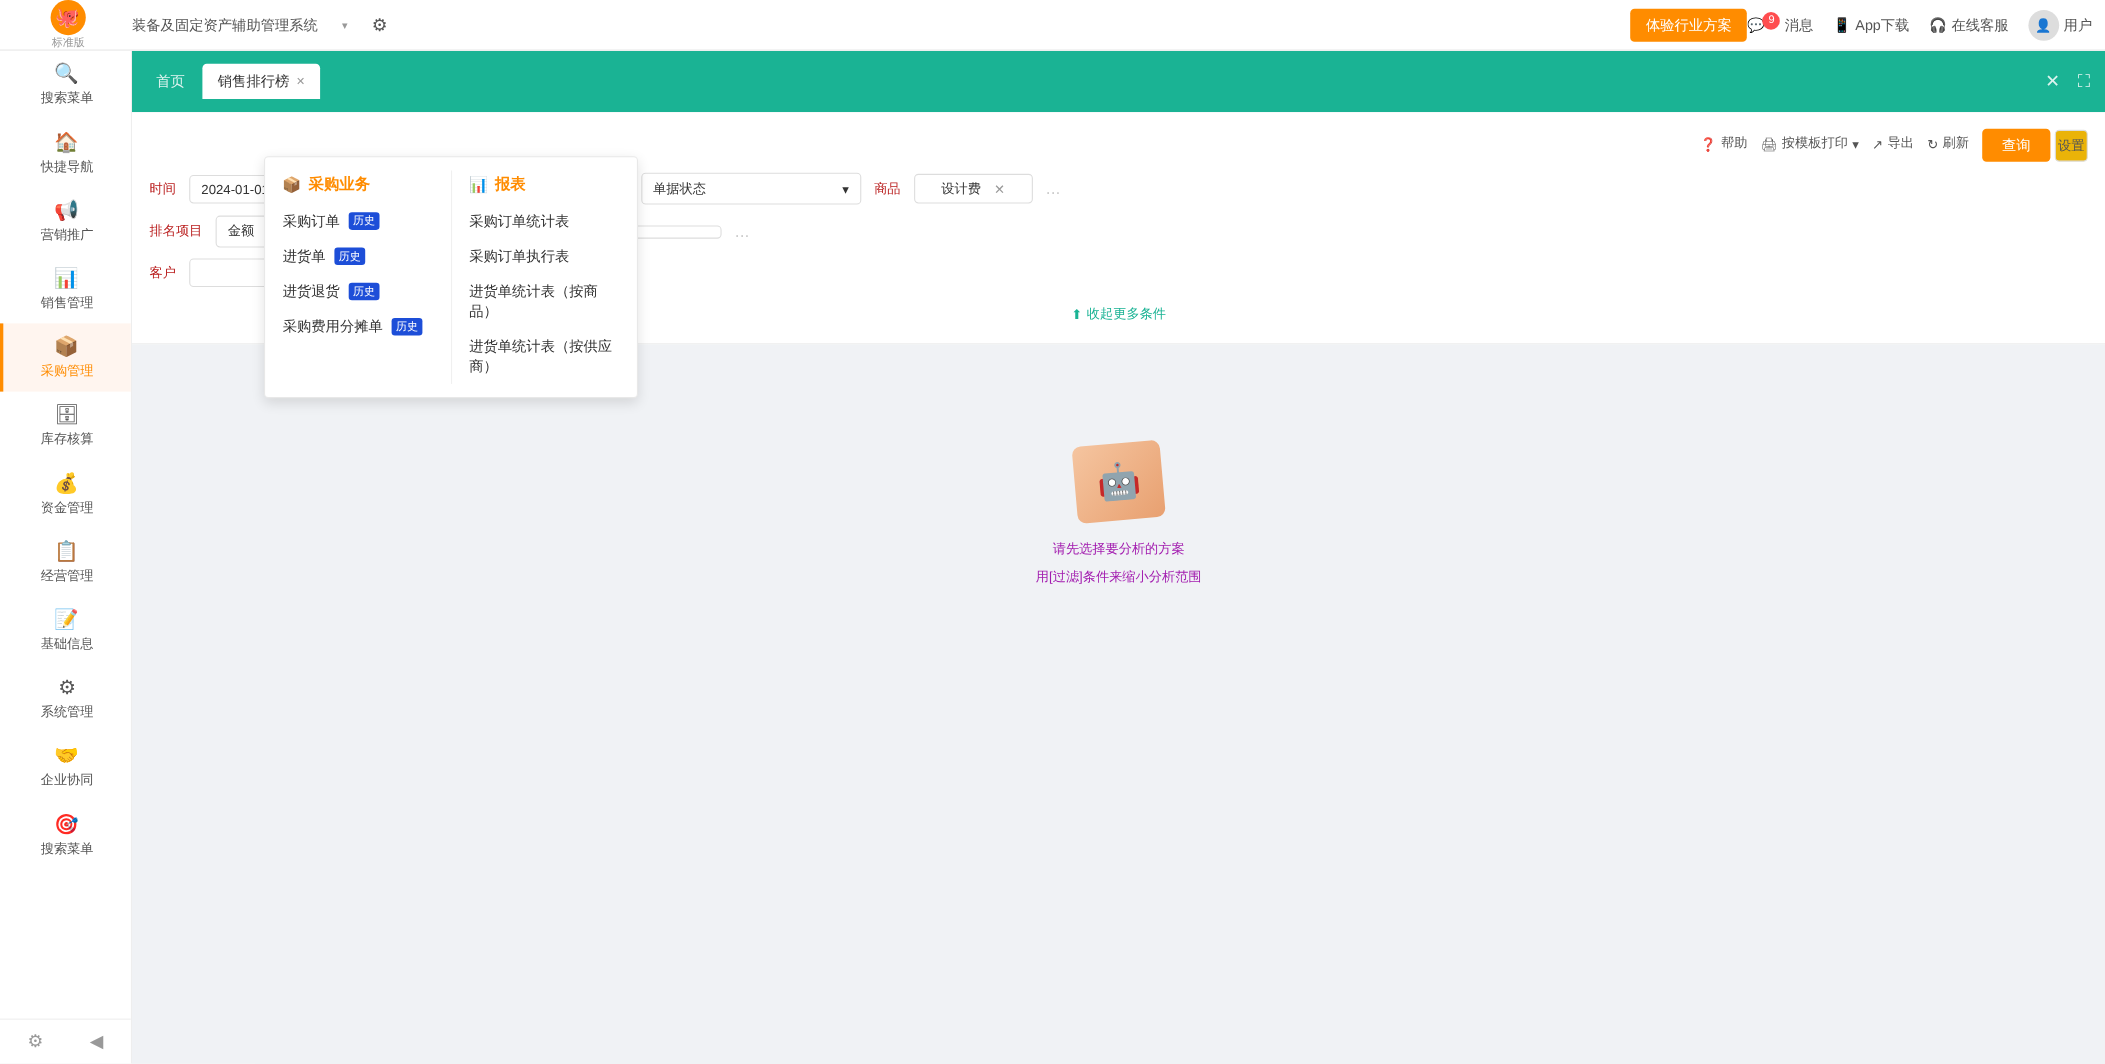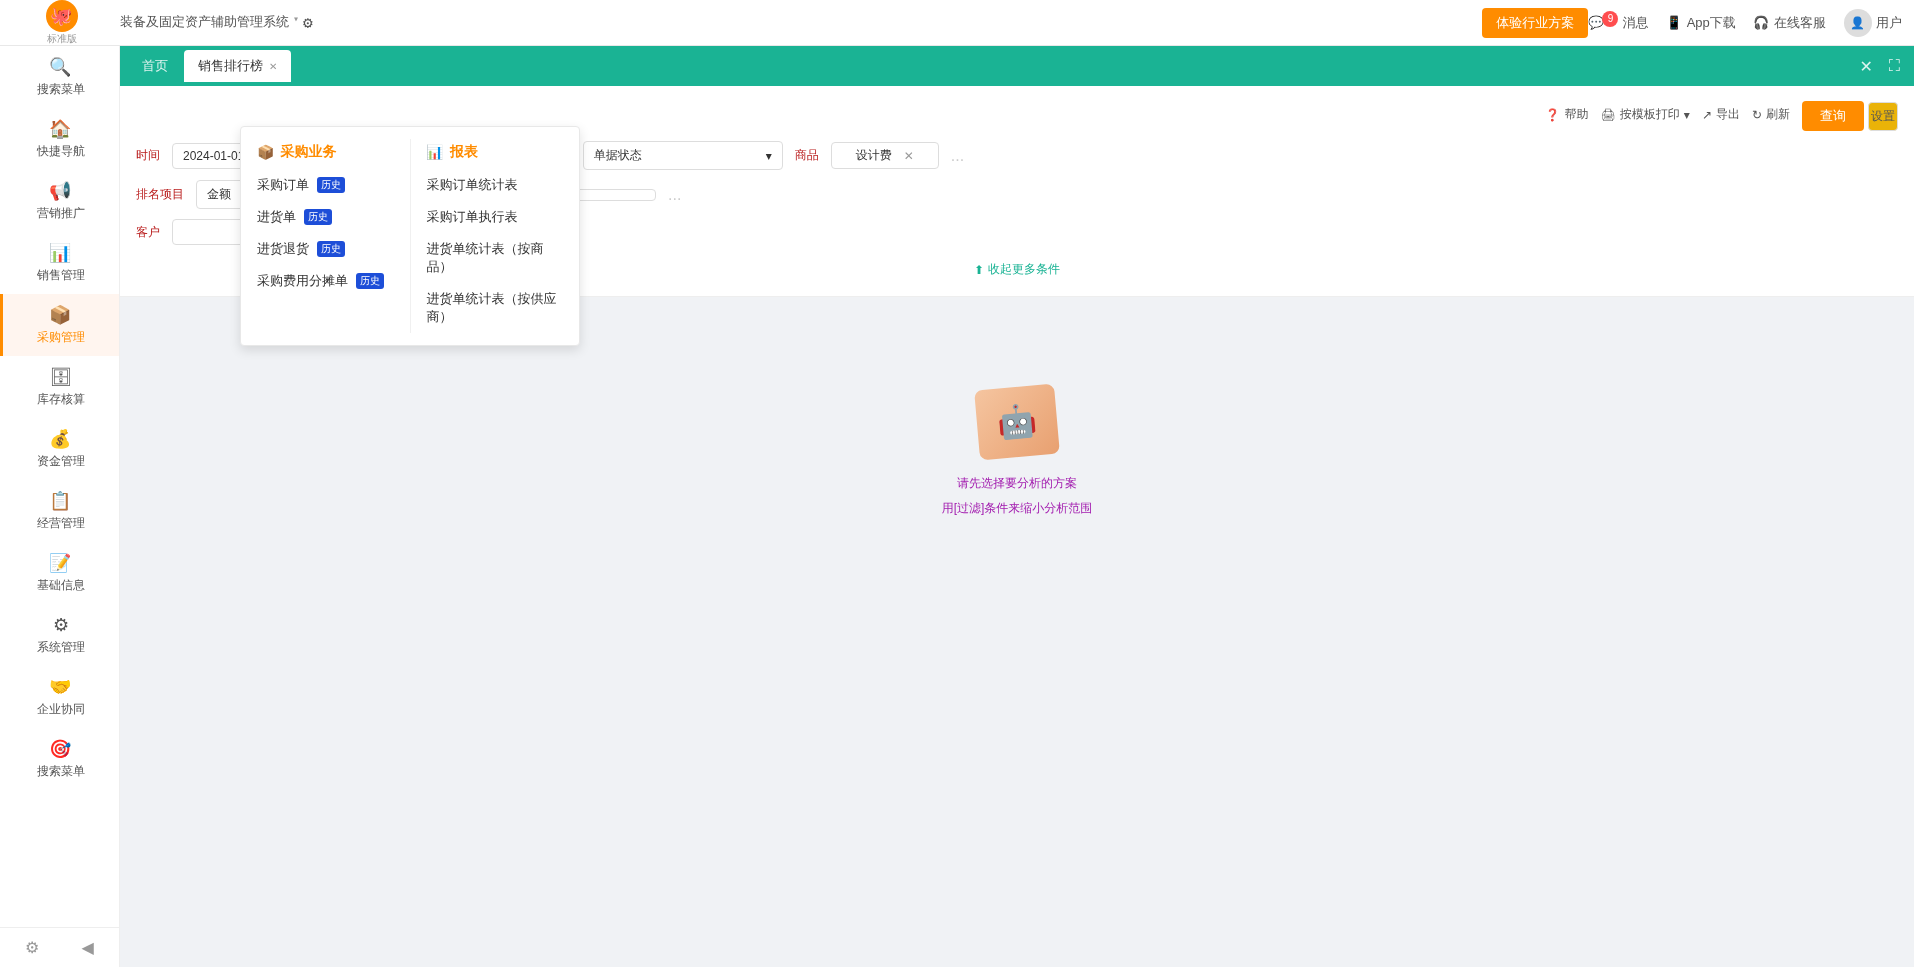--- a/index.html
+++ b/index.html
@@ -26,22 +26,22 @@
     }
     .logo-icon {
       width: 32px; height: 32px;
       background: #ff8c00;
       border-radius: 50%;
       display: flex; align-items: center; justify-content: center;
       color: white; font-size: 18px; font-weight: bold;
     }
     .logo-text { font-size: 10px; color: #999; margin-top: 0; }
     .topbar-title {
-      display: flex; gap: 4px;
-      color: #333; font-size: 13px; flex: 1; font-family: Liberation Mono, monospace;
+      display: flex; align-items: center; gap: 22px;
+      color: #333; font-size: 13px; flex: 1;
     }
     .topbar-title span { color: #555; }
     .topbar-title .arrow-icon { color: #999; font-size: 10px; }
     .topbar-settings-icon { color: #999; font-size: 16px; cursor: pointer; margin-right: 12px; }
     .topbar-btn {
       background: #ff8c00;
       color: white;
       border: none;
       border-radius: 4px;
       padding: 6px 14px;
@@ -121,21 +121,21 @@
     .content-area {
       flex: 1;
       display: flex;
       flex-direction: column;
       overflow: hidden;
       position: relative;
     }
 
     
     .tab-bar {
-      height: 40px;
+      height: 56px;
       background: #1ab394;
       display: flex;
       align-items: center;
       padding: 0 8px;
       gap: 2px;
     }
     .tab {
       height: 32px;
       display: flex;
       align-items: center;

